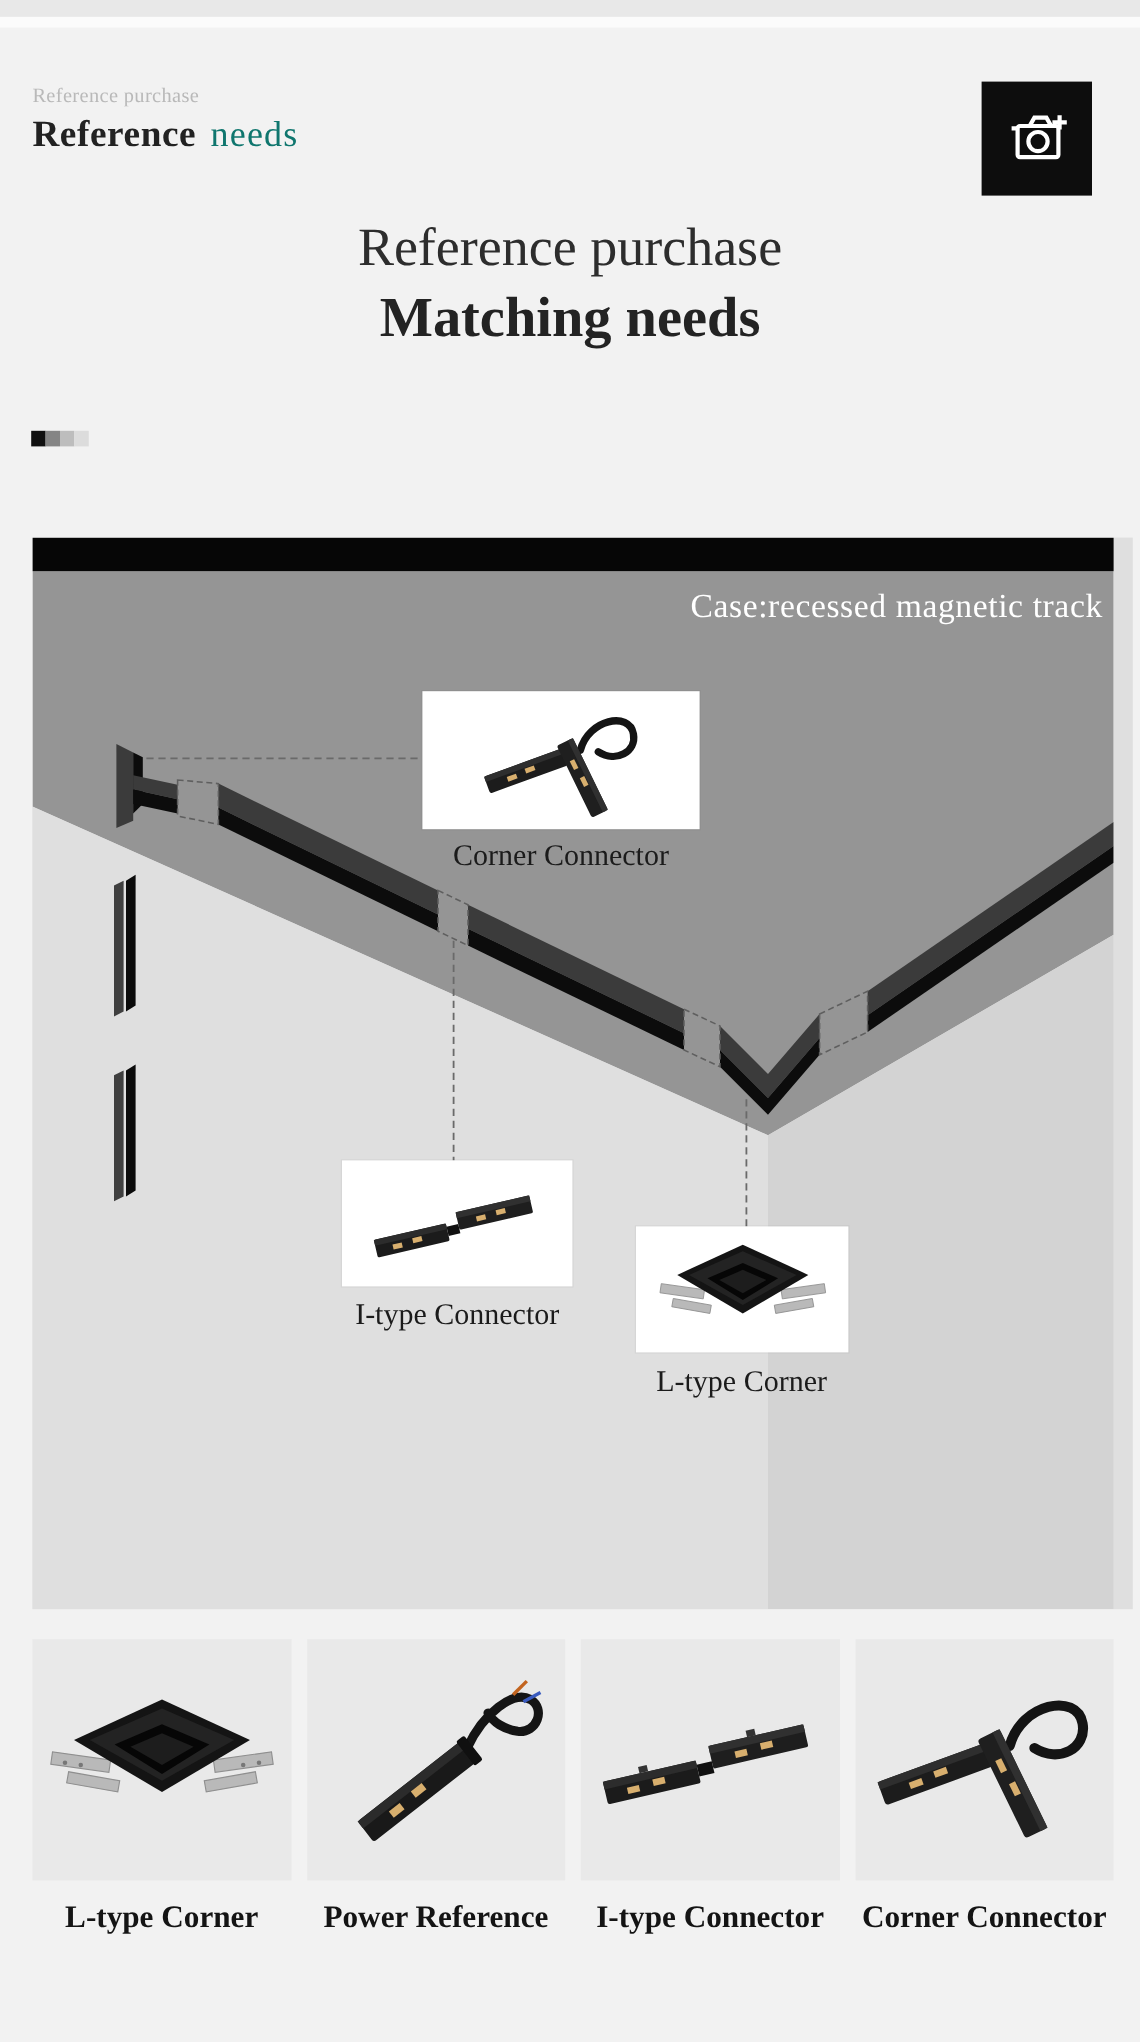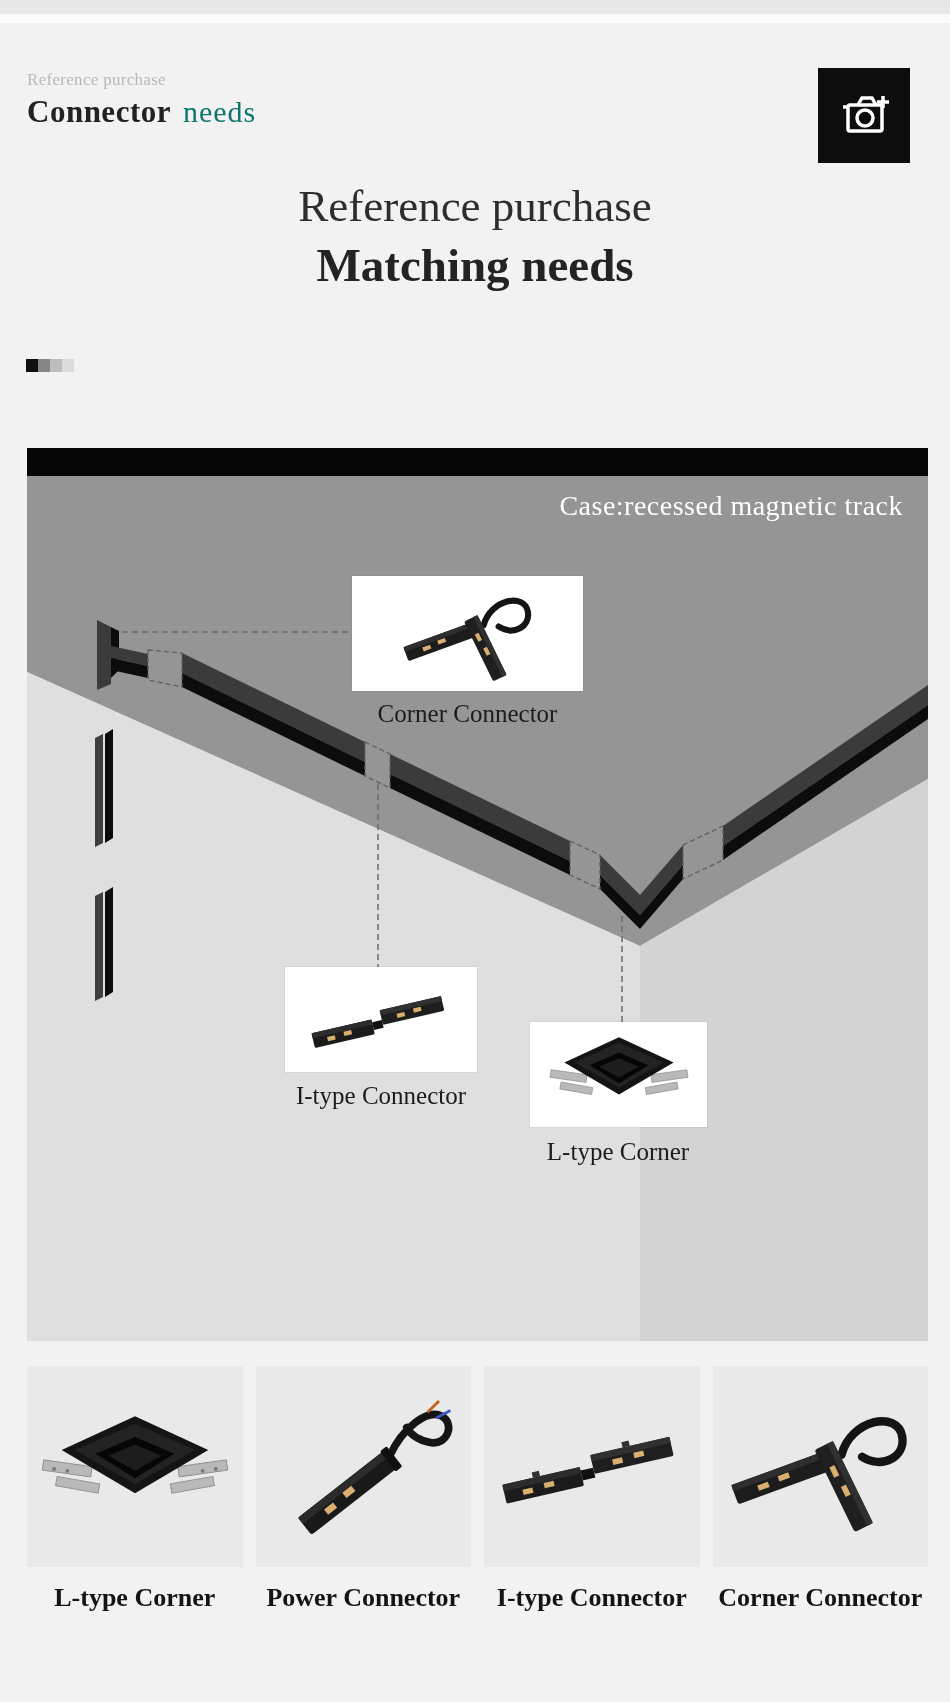--- a/index.html
+++ b/index.html
@@ -13,21 +13,21 @@
   .brand-title .l{font-size:30px;font-weight:normal;color:#0f766e;margin-left:12px;letter-spacing:1px;}
   .camera-btn{position:absolute;left:818px;top:54px;width:92px;height:95px;background:#0d0d0d;
               display:flex;align-items:center;justify-content:center;cursor:pointer;border:none;}
   
   .hero1{position:absolute;left:0;top:166px;width:950px;text-align:center;font-size:45px;color:#2d2d2d;}
   .hero2{position:absolute;left:0;top:224px;width:950px;text-align:center;font-size:47px;font-weight:bold;color:#232323;}
   
   .grad{position:absolute;left:26px;top:345px;display:flex;}
   .grad span{width:12px;height:13px;display:block;}
   
-  .scene{position:absolute;left:27px;top:434px;width:901px;height:893px;background:#dfdfdf;overflow:hidden;}
+  .scene{position:absolute;left:27px;top:434px;width:901px;height:893px;background:#dfdfdf;overflow:hidden;padding-left:16px;}
   .scene-bar{position:absolute;left:0;top:0;width:901px;height:28px;background:#060606;}
   .scene-svg{position:absolute;left:0;top:0;}
   .caption{position:absolute;right:25px;top:42px;font-size:28px;color:#ffffff;letter-spacing:.5px;}
   .callout-card{position:absolute;background:#ffffff;display:flex;align-items:center;justify-content:center;
                 box-shadow:0 0 0 1px rgba(0,0,0,0.04);}
   .card-corner{left:325px;top:128px;width:231px;height:115px;}
   .card-itype{left:258px;top:519px;width:192px;height:105px;}
   .card-ltype{left:503px;top:574px;width:177px;height:105px;}
   .callout-label{position:absolute;text-align:center;font-size:25px;color:#1b1b1b;}
   .lbl-corner{left:300px;top:252px;width:281px;}
@@ -41,21 +41,21 @@
   .bottom-line{position:absolute;left:0;top:1697px;width:950px;height:5px;background:#8f8f8f;}
 </style>
 </head>
 <body>
 
 <div class="page">
   <div class="top-strip"></div>
 
   <div class="eyebrow">Reference purchase</div>
   <div class="brand-title">
-    <span class="b">Connector</span><span class="l">needs</span>
+    <span class="b">Reference</span><span class="l">needs</span>
   </div>
   <div class="camera-btn" role="button">
     <svg width="56" height="52" viewBox="0 0 56 52">
       <path d="M22,15 L26,8 H36 L40,15" fill="none" stroke="#fff" stroke-width="3.5"></path>
       <rect x="12" y="15" width="34" height="26" rx="2" fill="none" stroke="#fff" stroke-width="3.5"></rect>
       <circle cx="29" cy="28" r="8" fill="none" stroke="#fff" stroke-width="3.5"></circle>
       <line x1="7" y1="17" x2="13" y2="17" stroke="#fff" stroke-width="3.5"></line>
       <line x1="47" y1="6" x2="47" y2="18" stroke="#fff" stroke-width="3.5"></line>
       <line x1="41" y1="12" x2="53" y2="12" stroke="#fff" stroke-width="3.5"></line>
     </svg>
@@ -214,21 +214,21 @@
           <path d="M177,34 L192,26" stroke="#3a5bbf" stroke-width="3"></path>
           <g transform="rotate(-38 85 110)">
             <rect x="25" y="100" width="118" height="23" rx="3" fill="#191919"></rect>
             <rect x="25" y="100" width="118" height="8" fill="#2b2b2b"></rect>
             <rect x="52" y="110" width="12" height="7" fill="#d8af6e"></rect>
             <rect x="78" y="108" width="12" height="7" fill="#d8af6e"></rect>
             <rect x="136" y="98" width="9" height="27" rx="2" fill="#101010"></rect>
           </g>
         </svg>
       </div>
-      <div class="plabel">Power Connector</div>
+      <div class="plabel">Power Reference</div>
     </div>
 
     <div class="product">
       <div class="thumb">
         <svg width="200" height="120" viewBox="0 0 210 130">
           <g transform="rotate(-13 105 65)">
             <rect x="6" y="62" width="86" height="21" rx="2" fill="#1b1b1b"></rect>
             <rect x="6" y="62" width="86" height="7" fill="#2c2c2c"></rect>
             <rect x="26" y="72" width="11" height="6" fill="#d8af6e"></rect>
             <rect x="50" y="70" width="11" height="6" fill="#d8af6e"></rect>

